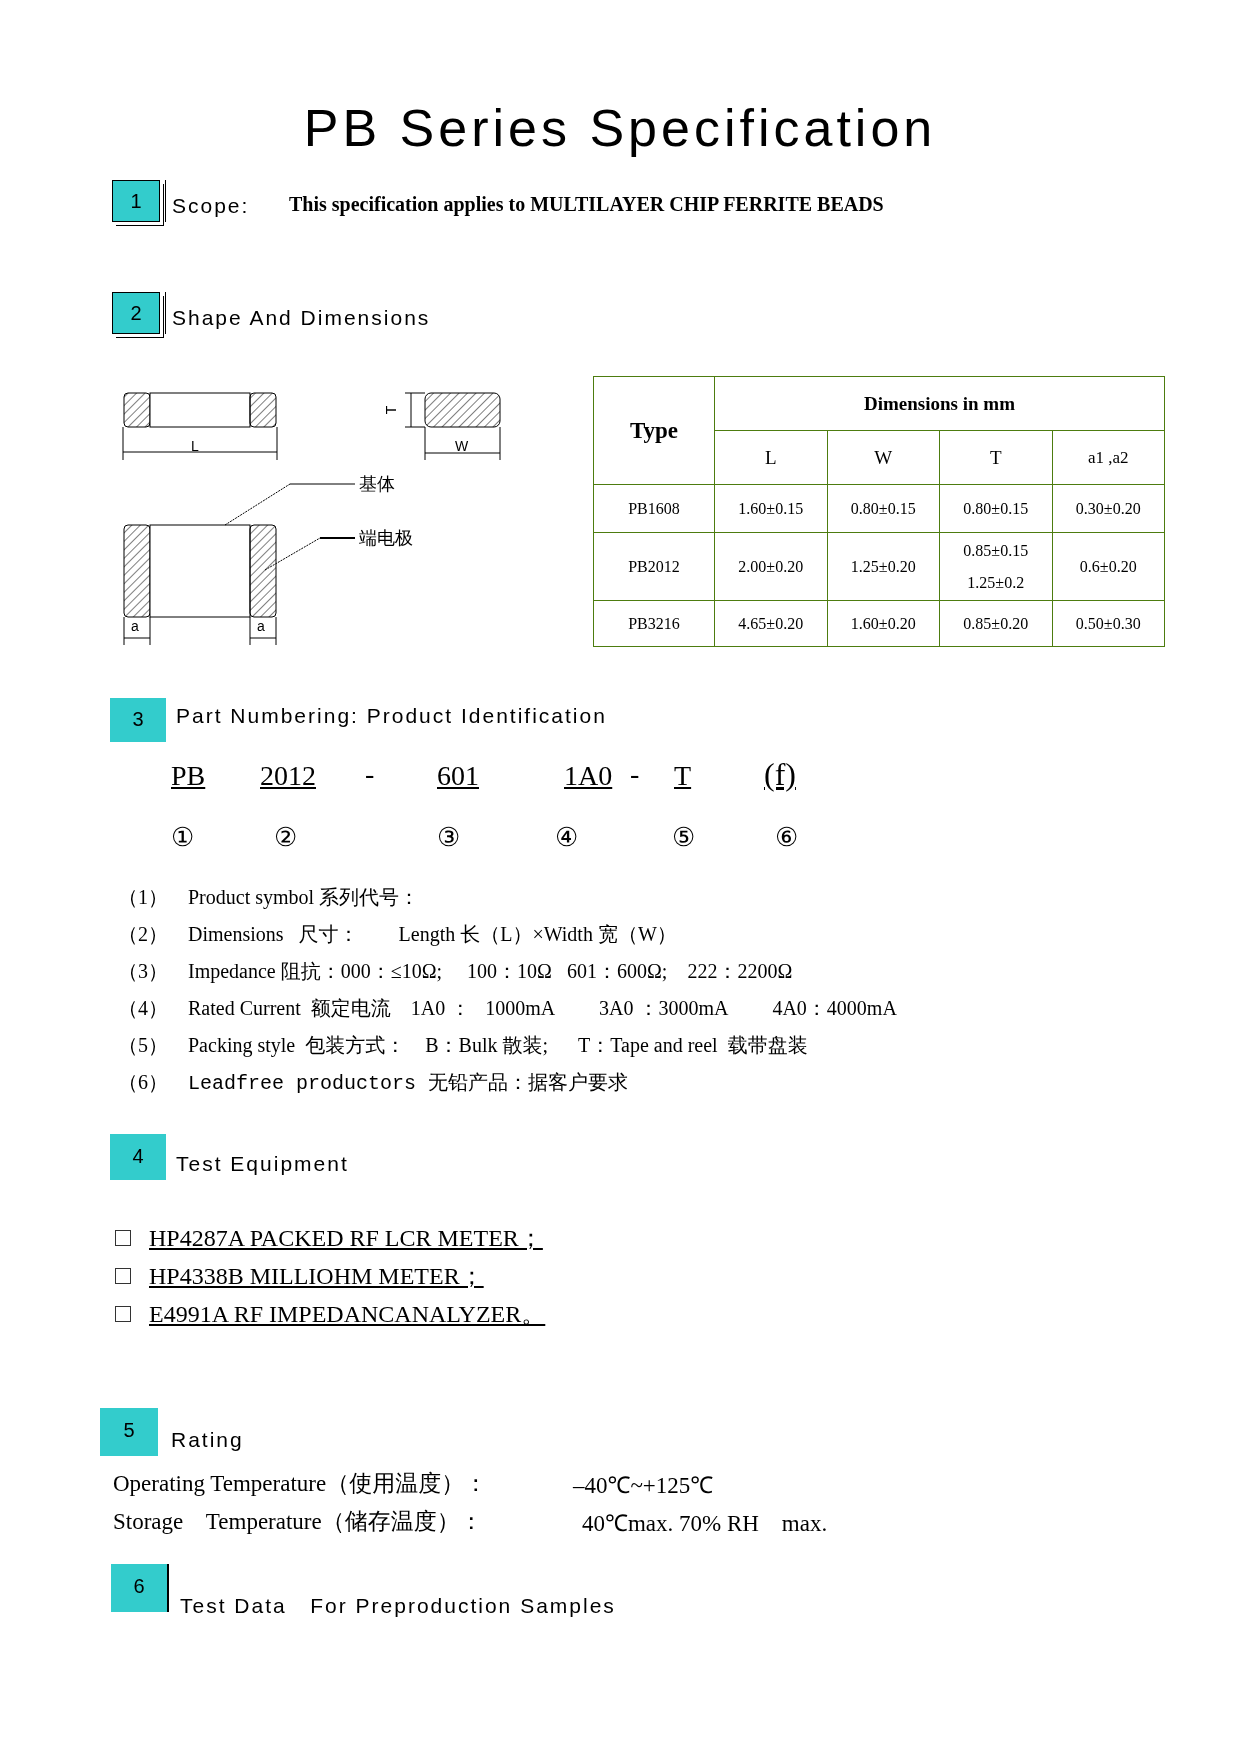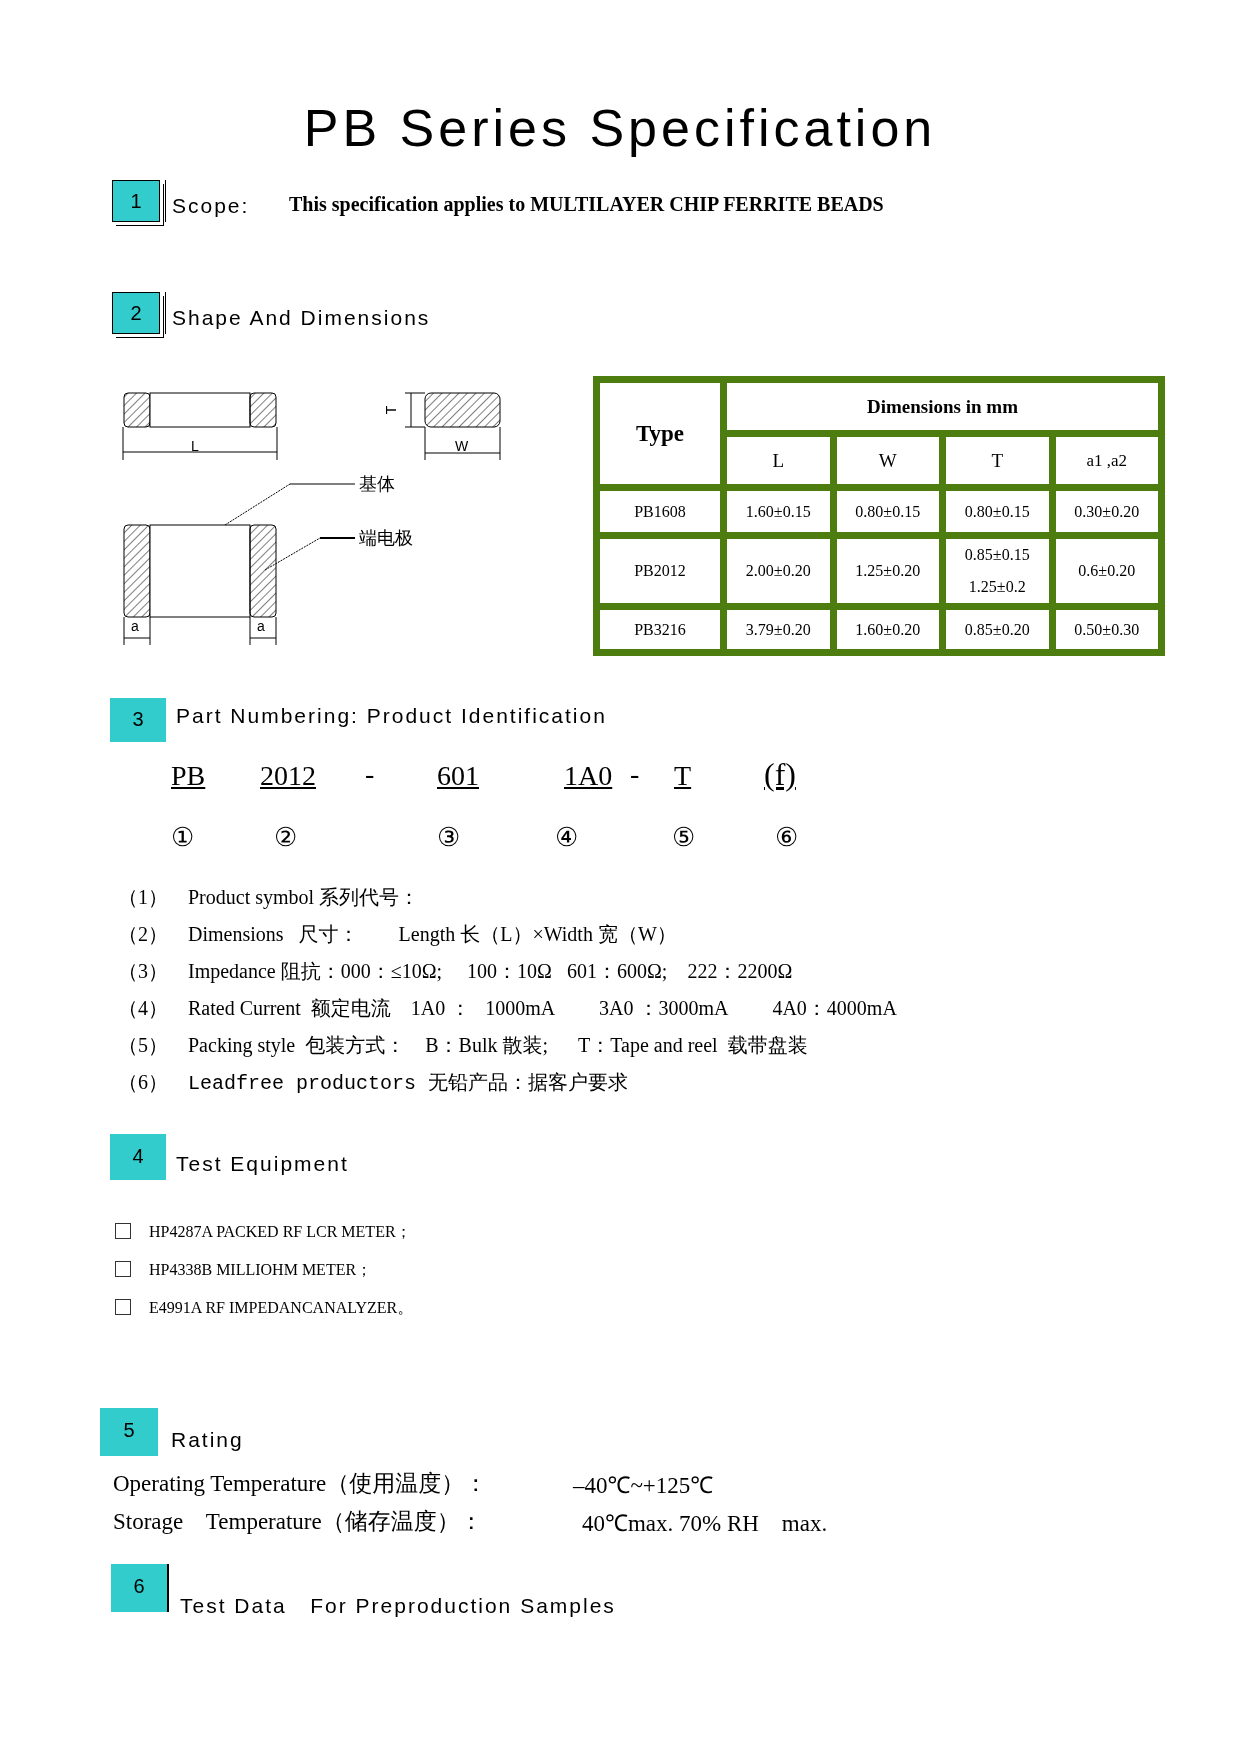--- a/index.html
+++ b/index.html
@@ -4,29 +4,29 @@
 <style>
   html, body { margin: 0; padding: 0; background: #ffffff; }
   body { width: 1240px; height: 1754px; position: relative; overflow: hidden; color: #000; font-family: "Liberation Serif", serif; }
   .abs { position: absolute; }
   .title { left: 0; width: 1240px; top: 98px; text-align: center; font-family: "Liberation Sans", sans-serif; font-size: 52px; letter-spacing: 4px; }
   .badge { background: #33cccc; color: #000; font-family: "Liberation Sans", sans-serif; font-size: 20px; text-align: center; box-sizing: border-box; }
   .badge.boxed { border: 1px solid #000; box-shadow: 3px 3px 0 #fff, 4px 4px 0 #000, 5px 0 0 #fff, 6px 0 0 #000; }
   .sec-title { font-family: "Liberation Sans", sans-serif; font-size: 21px; letter-spacing: 2px; }
   .scope-text { font-family: "Liberation Serif", serif; font-weight: bold; font-size: 20px; }
   table.dims { border-collapse: collapse; font-family: "Liberation Serif", serif; }
-  table.dims td { border: 7px solid #4d7c0f; text-align: center; font-size: 16px; padding: 0; }
+  table.dims td { border: 1px solid #4d7c0f; text-align: center; font-size: 16px; padding: 0; }
   table.dims td.hd { font-weight: bold; font-size: 19px; }
   table.dims td.type { font-weight: bold; font-size: 23px; }
   .pn { font-family: "Liberation Serif", serif; font-size: 28px; text-decoration: underline; }
   .pn-plain { font-family: "Liberation Serif", serif; font-size: 28px; }
   .circ { font-family: "DejaVu Serif", serif; font-size: 26px; }
   .item { font-family: "Liberation Serif", serif; font-size: 20px; white-space: pre; }
   .mono { font-family: "Liberation Mono", monospace; font-size: 20px; }
-  .equip { font-family: "Liberation Serif", serif; font-size: 16px; white-space: pre; }
+  .equip { font-family: "Liberation Serif", serif; font-size: 24px; white-space: pre; text-decoration: underline; }
   .chk { display: inline-block; width: 14px; height: 14px; border: 1px solid #333; vertical-align: middle; margin-right: 18px; position: relative; top: -2px; }
   .rating { font-family: "Liberation Serif", serif; font-size: 23px; white-space: pre; }
   .cn { font-family: "DejaVu Sans", sans-serif; font-size: 18px; }
 </style>
 </head>
 <body>
 
 <div class="abs title">PB Series Specification</div>
 
 <div class="abs badge boxed" style="left:112px; top:180px; width:48px; height:42px; line-height:40px;">1</div>
@@ -107,21 +107,21 @@
     <td>2.00±0.20</td>
     <td>1.25±0.20</td>
     <td style="line-height:32px;">
       <div>0.85±0.15</div>
       <div>1.25±0.2</div>
     </td>
     <td>0.6±0.20</td>
   </tr>
   <tr style="height:46px;">
     <td>PB3216</td>
-    <td>3.79±0.20</td>
+    <td>4.65±0.20</td>
     <td>1.60±0.20</td>
     <td>0.85±0.20</td>
     <td>0.50±0.30</td>
   </tr>
 </tbody>
   </table>
 
 <div class="abs badge" style="left:110px; top:698px; width:56px; height:44px; line-height:42px;">3</div>
 <div class="abs sec-title" style="left:176px; top:704px;">Part Numbering: Product Identification</div>
 

